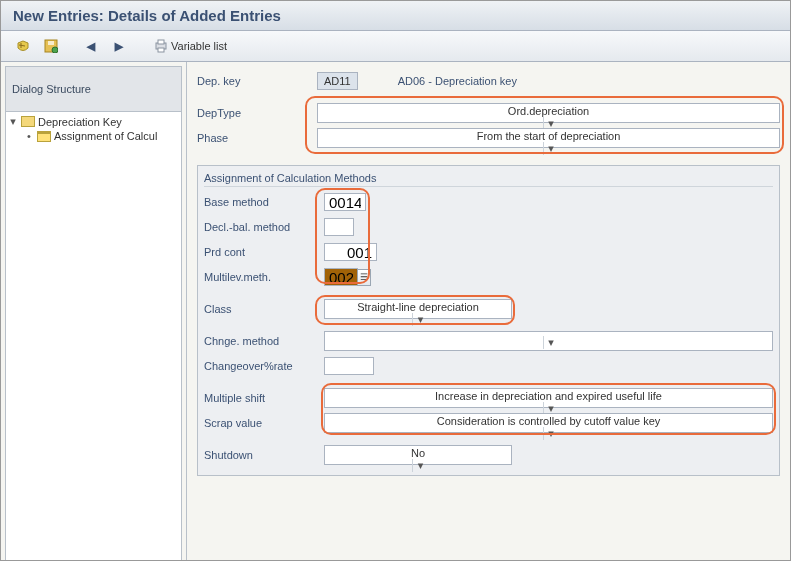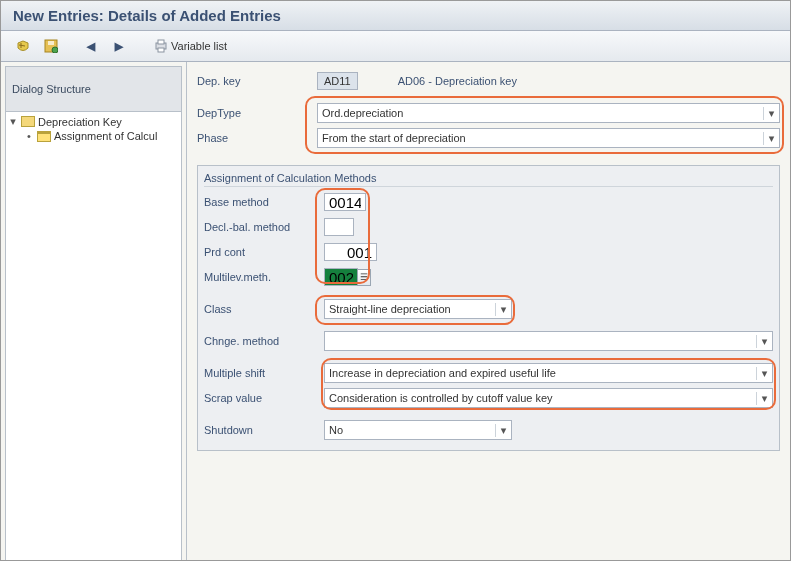--- a/index.html
+++ b/index.html
@@ -120,27 +120,28 @@
     height: 18px;
     padding: 1px 4px;
     font-size: 15px;
     font-family: inherit;
   }
   .input.small { width: 42px; text-align: right; }
   .select {
     background: #fff;
     border: 1px solid #aab3c0;
     height: 20px;
-    padding: 1px 4px;
+    padding: 1px 13px;
     font-size: 11px;
     font-family: inherit;
     display: flex;
     align-items: center;
     justify-content: space-between;
     cursor: pointer;
+    flex-direction: column;
   }
   .select .caret {
     width: 16px;
     text-align: center;
     color: #555;
     border-left: 1px solid #ccd3da;
     margin-right: -4px;
   }
   .group-box {
     border: 1px solid #b8c0c9;
@@ -260,40 +261,44 @@
       <div class="field-row">
         <span class="field-label">Decl.-bal. method</span>
         <input class="input small" style="width: 30px;" value="">
       </div>
       <div class="field-row">
         <span class="field-label">Prd cont</span>
         <input class="input small" style="width: 53px;" value="001">
       </div>
       <div class="field-row">
         <span class="field-label">Multilev.meth.</span>
-        <input class="input small" style="width: 34px; background: #15803d;" value="002">
+        <input class="input small" style="width: 34px; background: #a16207;" value="002">
         <span class="f4-btn">☰</span>
       </div>
       <div class="highlight-box" style="left:117px; top:22px; width:55px; height:96px;"></div>
 
       <div class="field-row pad-top">
         <span class="field-label">Class</span>
         <div class="select rel-wrap" style="width:188px;">
           <span>Straight-line depreciation</span>
           <span class="caret">▾</span>
         </div>
       </div>
       <div class="highlight-box" style="left:117px; top:129px; width:200px; height:30px;"></div>
 
       <div class="field-row pad-top">
         <span class="field-label">Chnge. method</span>
         <div class="select" style="flex:1;">
           <span></span>
           <span class="caret">▾</span>
         </div>
+      </div>
+      <div class="field-row">
+        <span class="field-label">Changeover%rate</span>
+        <input class="input" style="width: 50px;" value="">
       </div>
 
       <div class="rel-wrap pad-top">
         <div class="field-row">
           <span class="field-label">Multiple shift</span>
           <div class="select" style="flex:1;">
             <span>Increase in depreciation and expired useful life</span>
             <span class="caret">▾</span>
           </div>
         </div>

